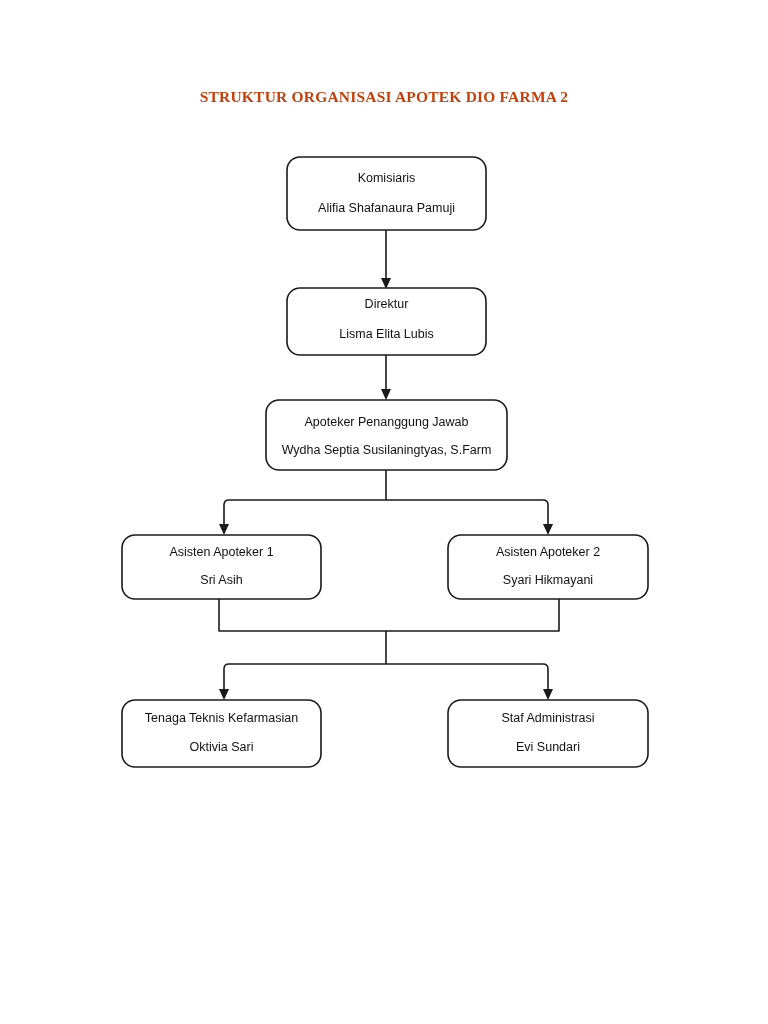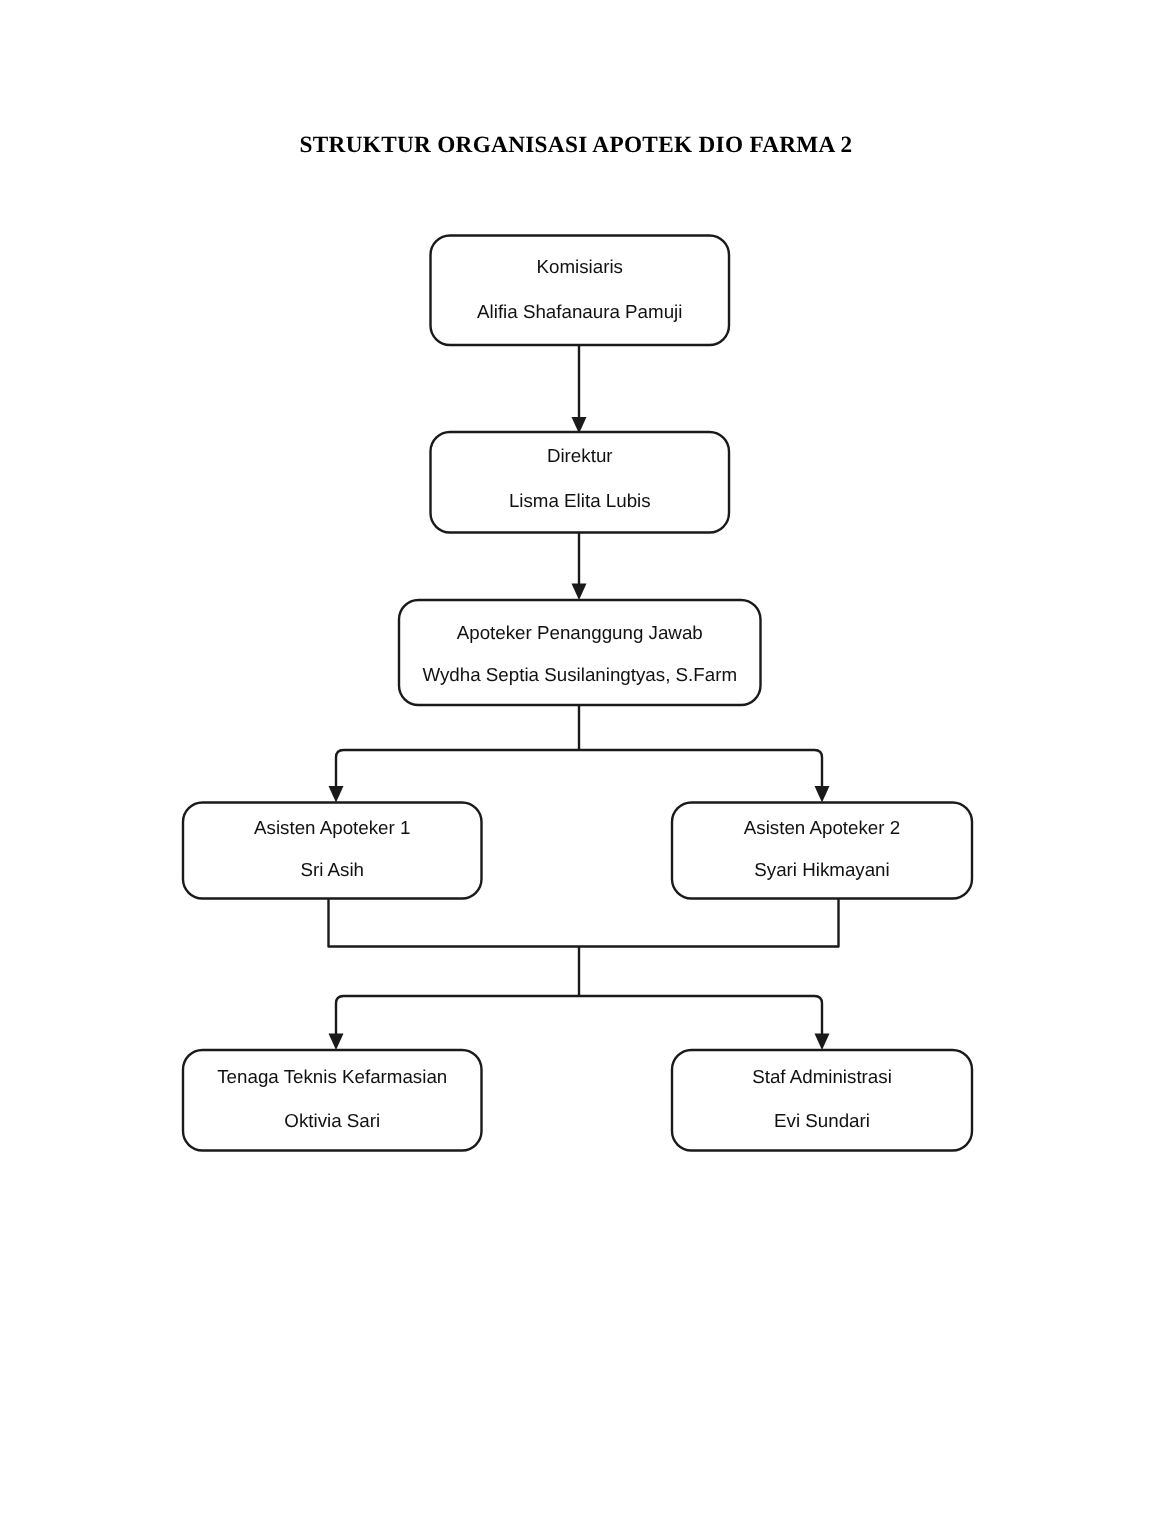--- a/index.html
+++ b/index.html
@@ -24,21 +24,21 @@
   #chart-title {
     position: absolute;
     left: 0;
     top: 88px;
     width: 768px;
     text-align: center;
     font-family: "Liberation Serif", serif;
     font-weight: bold;
     font-size: 15.5px;
     letter-spacing: 0.2px;
-    color: #000000;
+    color: #c2410c;
     white-space: nowrap;
   }
   #org-svg {
     position: absolute;
     left: 0;
     top: 0;
     width: 768px;
     height: 1024px;
   }
   .node-box {

